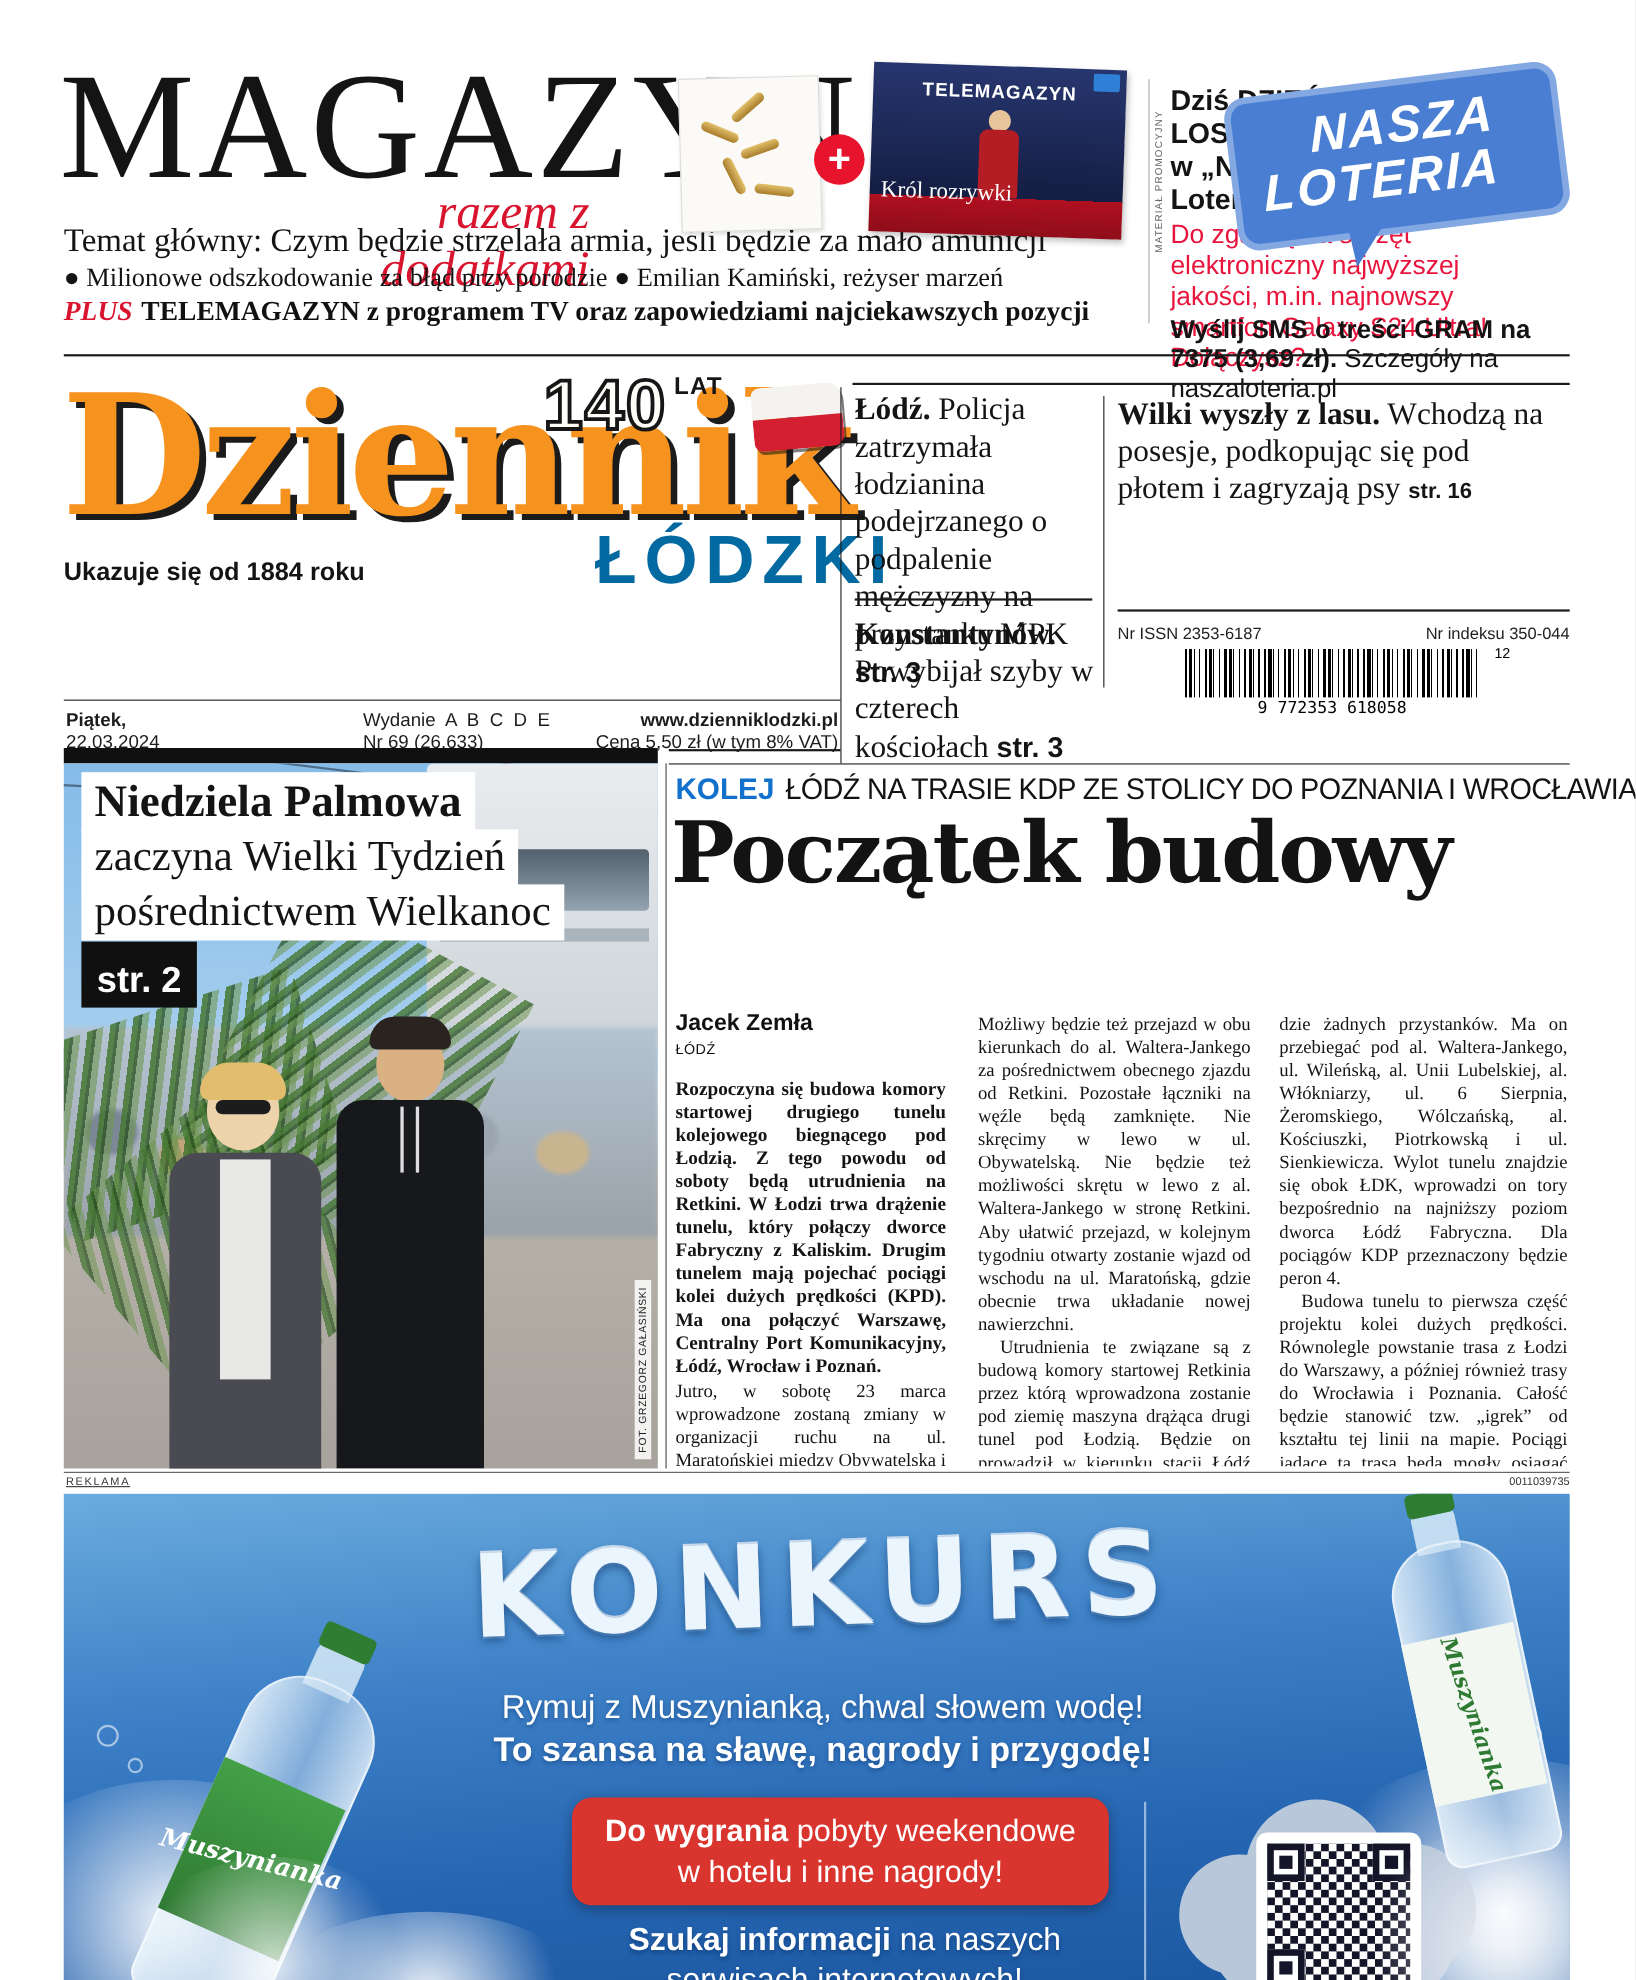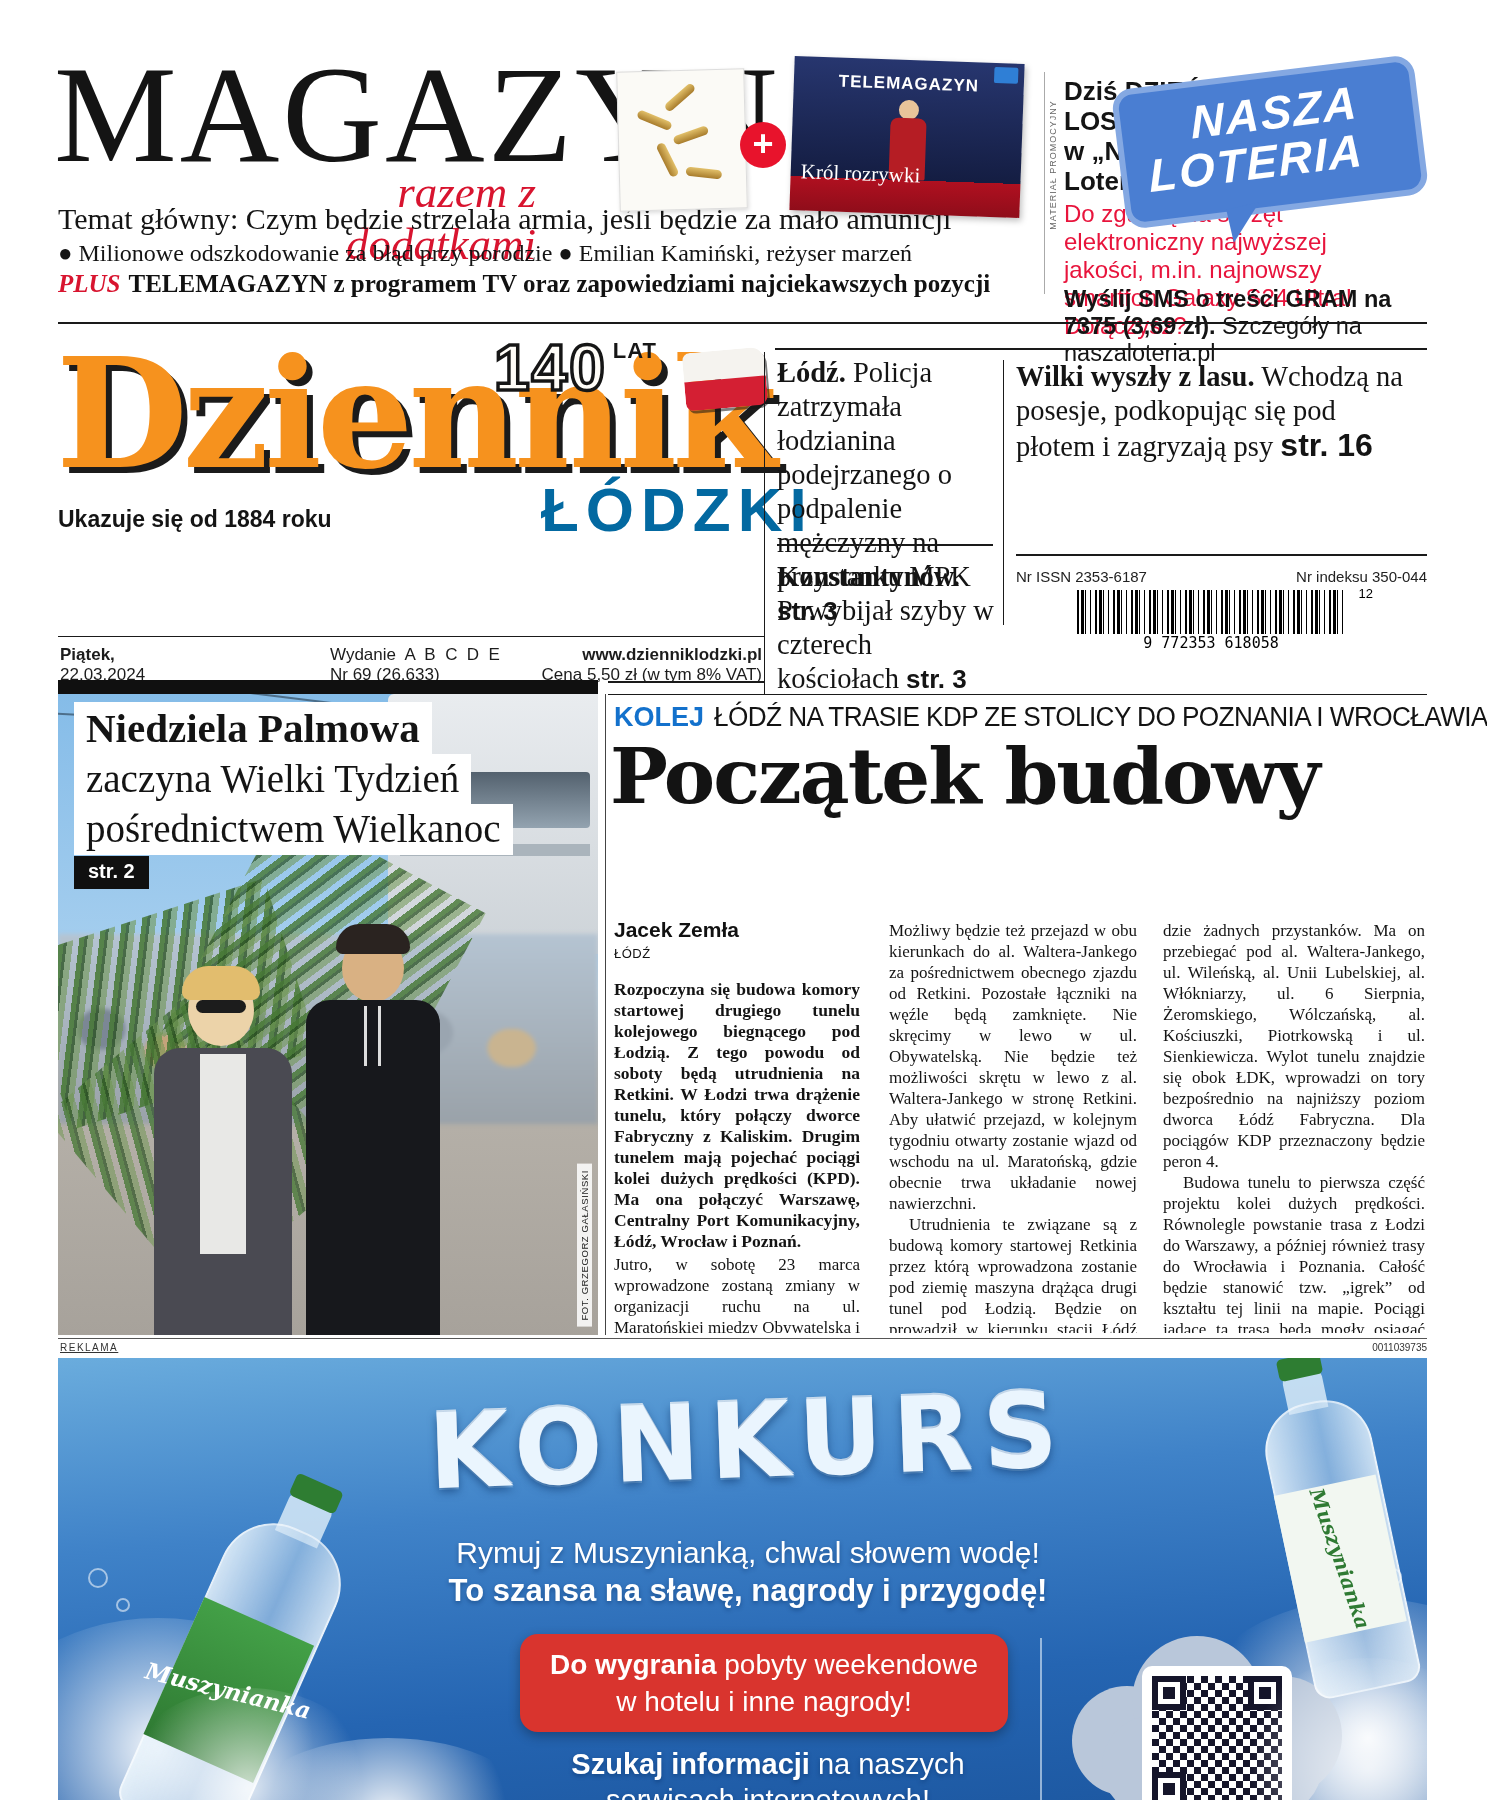--- a/index.html
+++ b/index.html
@@ -56,21 +56,21 @@
   #briefs-toprule{left:775px;top:348px;width:652px;height:2px;}
   #briefs-vrule-left{left:764px;top:352px;width:1px;height:342px;background:#1a1a1a;}
   #briefs-vrule-mid{left:1003px;top:360px;width:1px;height:265px;background:#1a1a1a;}
   .brief{font-family:"Liberation Serif",serif;font-size:28.5px;line-height:34px;color:#141414;}
   .brief b{font-weight:700;}
   .brief .pg{font-family:"Liberation Sans",sans-serif;font-weight:700;font-size:26px;}
   #brief-lodz{left:777px;top:356px;width:218px;}
   #brief-rule2{left:777px;top:544px;width:216px;height:2px;}
   #brief-konst{left:777px;top:560px;width:218px;}
   #brief-wilki{left:1016px;top:360px;width:406px;}
-  #brief-wilki .pg{font-size:32px;}
+  #brief-wilki .pg{font-size:20px;}
   #briefs-rule3{left:1016px;top:554px;width:411px;height:2px;}
   #issn-row{left:1016px;top:568px;width:411px;font-size:15px;color:#222;display:flex;justify-content:space-between;}
   #barcode-wrap{left:1063px;top:590px;width:296px;height:62px;background:#fff;}
   #barcode{position:absolute;left:14px;top:0;width:268px;height:44px;
      background:repeating-linear-gradient(90deg,#000 0 2px,#fff 2px 4px,#000 4px 7px,#fff 7px 8px,#000 8px 9px,#fff 9px 13px,#000 13px 14px,#fff 14px 18px);}
   #barcode-digits{position:absolute;left:0;top:44px;width:100%;text-align:center;font-family:"DejaVu Sans Mono",monospace;font-size:15px;white-space:pre;color:#000;}
   #barcode-extra{position:absolute;right:-14px;top:-4px;font-size:13px;color:#000;}
   
   #dateline-rule{left:58px;top:636px;width:706px;height:1px;}
   .dl{font-size:17px;line-height:21px;color:#1c1c1c;}
@@ -100,21 +100,21 @@
       linear-gradient(180deg,#b5c4d2 0%,#9aa2a9 100%);}
   .palm{position:absolute;background:repeating-linear-gradient(115deg,rgba(70,120,52,.95) 0 5px,rgba(40,80,30,.85) 5px 8px,rgba(110,150,80,.65) 8px 14px,transparent 14px 20px);}
   .person{position:absolute;}
   .head{position:absolute;border-radius:50%;}
   #credit{position:absolute;right:6px;bottom:8px;writing-mode:vertical-rl;transform:rotate(180deg);
           font-size:9.5px;letter-spacing:.6px;color:#222;background:rgba(255,255,255,.85);padding:6px 2px;}
   .ph-box{position:absolute;background:#fff;color:#141414;font-family:"Liberation Serif",serif;padding:2px 12px 4px 12px;white-space:nowrap;}
   #ph1{left:16px;top:8px;font-size:41px;font-weight:700;}
   #ph2{left:16px;top:60px;font-size:39px;}
   #ph3{left:16px;top:110px;font-size:39px;}
-  #ph-page{position:absolute;left:16px;top:162px;background:#101010;color:#fff;font-weight:700;font-size:20px;padding:4px 14px 6px 14px;}
+  #ph-page{position:absolute;left:16px;top:162px;background:#101010;color:#fff;font-weight:700;font-size:33px;padding:16px 14px 6px 14px;}
   
   #art-vrule{left:605px;top:694px;width:1px;height:641px;background:#444;}
   #kicker{left:614px;top:702px;display:flex;gap:10px;align-items:baseline;white-space:nowrap;}
   #kicker .lbl{color:#1371cc;font-weight:800;font-size:27px;}
   #kicker .txt{color:#131313;font-size:27px;letter-spacing:-0.6px;transform:scaleX(.97);transform-origin:left;}
   #headline{left:610px;top:734px;font-family:"DejaVu Serif",serif;font-weight:700;font-size:77px;line-height:85px;letter-spacing:-2px;color:#131313;}
   #byline{left:614px;top:918px;}
   #byline .nm{font-size:21px;font-weight:700;}
   #byline .pl{font-size:13px;letter-spacing:.5px;margin-top:4px;}
   .bodycol{position:absolute;font-family:"Liberation Serif",serif;font-size:17px;line-height:21px;color:#141414;overflow:hidden;text-align:justify;}

